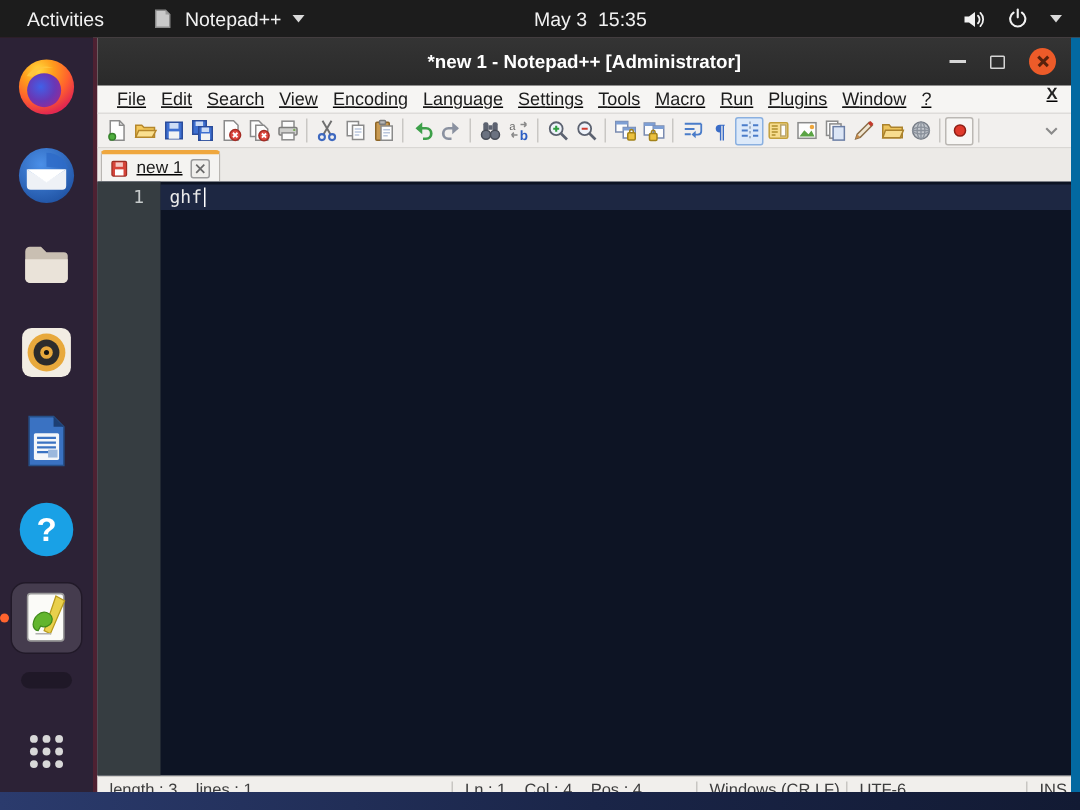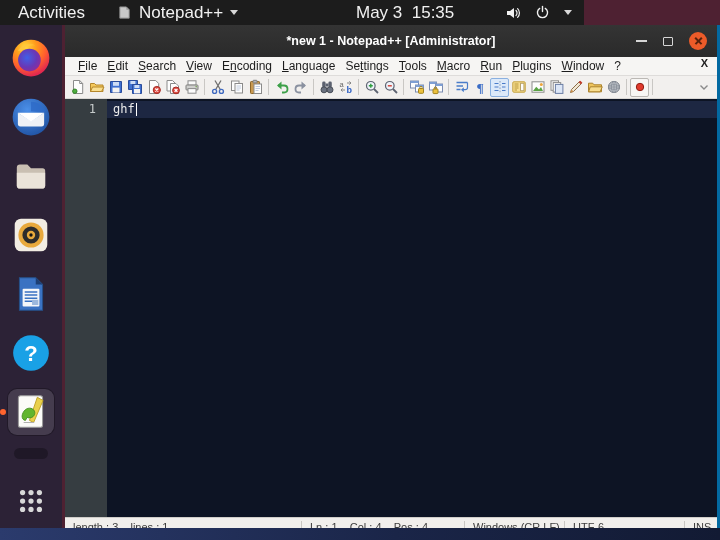--- a/index.html
+++ b/index.html
@@ -3,23 +3,23 @@
 <meta charset="utf-8">
 <style>
   * { box-sizing: border-box; margin: 0; padding: 0; }
   html,body { background:#000; }
   .screen {
     position: relative; width: 720px; height: 540px; overflow: hidden;
     font-family: "Liberation Sans", sans-serif; background:#4e2132;
   }
   
   .topbar {
-    position:absolute; top:0; left:0; width:584px; height:25px;
+    position:absolute; top:0; left:0; width:720px; height:25px;
     background:#1c1c1c; color:#f1f1f1; display:flex; align-items:center;
-    font-size:17px; z-index:30;
+    font-size:13px; z-index:30;
   }
   .activities { margin-left:14px; padding:0 4px; }
   .app-menu { margin-left:28px; display:flex; align-items:center; gap:7px; }
   .app-menu svg { display:block; }
   .caret-down { width:0; height:0; border-left:4px solid transparent; border-right:4px solid transparent; border-top:5px solid #d9d9d9; }
   .clock { position:absolute; left:356px; top:0; height:25px; display:flex; align-items:center; white-space:pre; }
   .tray { margin-left:auto; margin-right:12px; display:flex; align-items:center; gap:14px; }
   .tray svg { display:block; }
   
   .dock {
@@ -30,22 +30,22 @@
   .dock-item { width:46px; height:46px; margin-bottom:13px; display:flex; align-items:center; justify-content:center; position:relative; flex:none; }
   .dock-item svg { width:42px; height:42px; display:block; }
   .dock-item.focused { background:rgba(255,255,255,.12); border-radius:9px; box-shadow:0 0 0 1px rgba(0,0,0,.25); }
   .running-dot { position:absolute; left:-8px; top:50%; transform:translateY(-50%); width:6px; height:6px; border-radius:50%; background:#ff642e; }
   .dock-sep { width:34px; height:11px; border-radius:6px; background:rgba(0,0,0,.28); margin-bottom:10px; flex:none; }
   .dock-item.bottom { margin-top:auto; margin-bottom:4px; }
   
   .window {
     position:absolute; left:62px; top:25px; right:0; bottom:0;
     display:flex; flex-direction:column;
-    border-left:3px solid #4e2132; border-right:3px solid #0369a1;
-    background:#f2f0ee; z-index:10;
+    border-left:3px solid #4e2132; border-right:6px solid #0369a1;
+    background:#f2f0ee; z-index:10;text-decoration:underline;
   }
   .titlebar { height:32px; flex:none; background:linear-gradient(#343434,#2a2a2a); position:relative; }
   .title {
     position:absolute; left:0; right:0; top:0; height:100%;
     display:flex; align-items:center; justify-content:center;
     color:#ffffff; font-size:12.5px; font-weight:bold;
   }
   .win-controls { position:absolute; right:10px; top:0; height:100%; display:flex; align-items:center; gap:16px; }
   .wc-minimize { width:11px; height:2px; background:#d6d6d6; }
   .wc-maximize { width:10px; height:9px; border:1.5px solid #d6d6d6; border-radius:1px; }
@@ -479,20 +479,37 @@
           </svg>
         </span>
         <span class="tb-sep"></span>
         <span class="tbtn overflow">
           <svg viewBox="0 0 16 16">
             <path d="M4.5 6.5L8 10l3.5-3.5" fill="none" stroke="#8a8a8a" stroke-width="1.4"></path>
           </svg>
         </span>
       </div>
 
+    <div class="tabbar" id="tabbar">
+        <div class="tab active">
+          <span>
+            <svg class="floppy" viewBox="0 0 16 16">
+              <rect x="2" y="2" width="12" height="12" rx="1" fill="#d6443a" stroke="#9c2d24"></rect>
+              <rect x="5" y="2.8" width="6" height="3.6" fill="#f3c7c3"></rect>
+              <rect x="4.5" y="8.5" width="7" height="5" fill="#fdfdfd"></rect>
+            </svg>
+          </span>
+          <span>new 1</span>
+          <span class="tab-close">
+            <svg viewBox="0 0 10 10">
+              <path d="M2 2l6 6M8 2L2 8" stroke="#6b6b6b" stroke-width="1.3"></path>
+            </svg>
+          </span>
+        </div>
+      </div>
 
     <div class="editor">
       <div class="gutter-col"></div>
       <div class="code-rows" id="code-rows">
           <div class="code-line active">
             <span class="ln">1</span>
             <span class="line-body"><span>ghf</span><span class="caret-bar"></span></span>
           </div>
         </div>
     </div>

